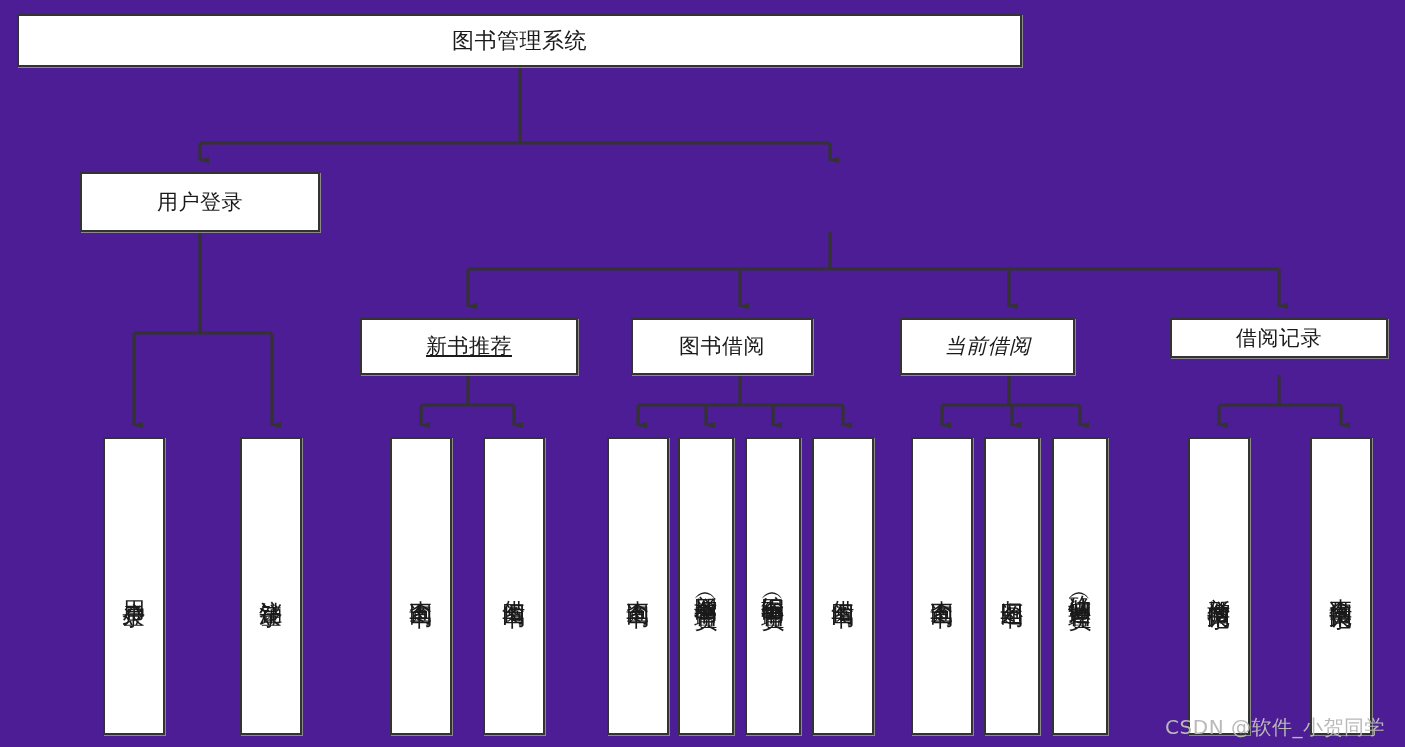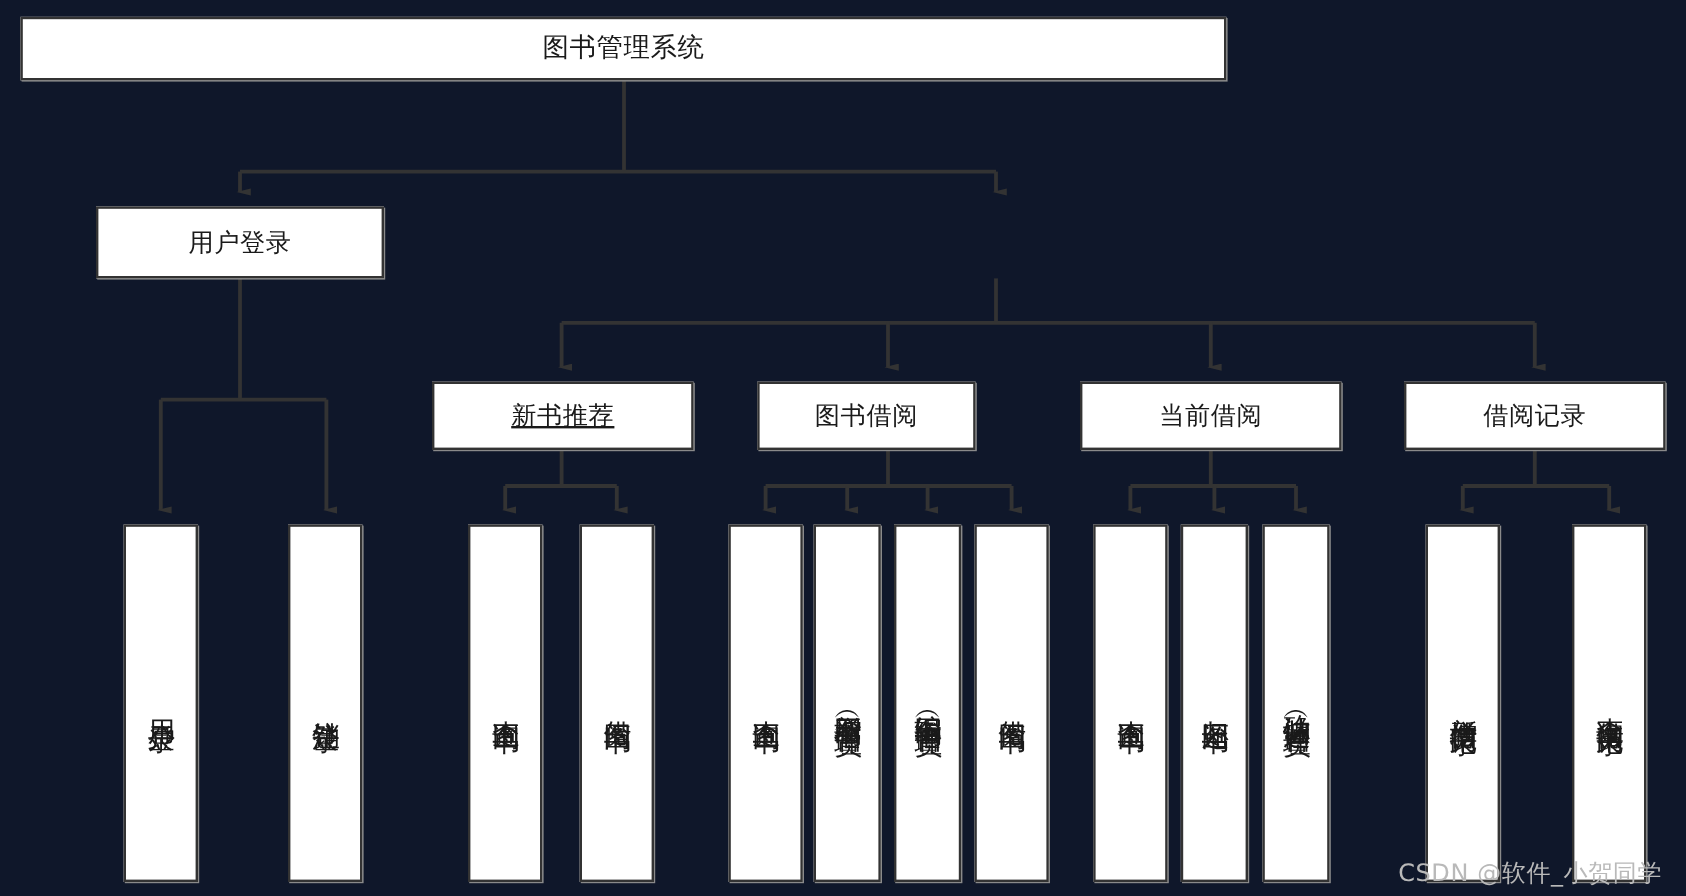--- a/index.html
+++ b/index.html
@@ -8,21 +8,21 @@
     padding: 0;
     background: #ffffff;
   }
   body {
     font-family: "DejaVu Sans", "Liberation Sans", sans-serif;
   }
   #canvas {
     position: relative;
     width: 1405px;
     height: 747px;
-    background: #0f172a;
+    background: #4c1d95;
     overflow: hidden;
   }
   svg.wires {
     position: absolute;
     left: 0;
     top: 0;
     width: 1405px;
     height: 747px;
     pointer-events: none;
   }
@@ -136,24 +136,24 @@
   <div class="node horiz" style="left:80px; top:172px; width:240px; height:60px;">
     <span class="node-label">用户登录</span>
   </div>
 
   <div class="node horiz" style="left:360px; top:318px; width:218px; height:57px;text-decoration:underline;">
     <span class="node-label">新书推荐</span>
   </div>
   <div class="node horiz" style="left:631px; top:318px; width:182px; height:57px;align-items:center;">
     <span class="node-label">图书借阅</span>
   </div>
-  <div class="node horiz" style="left:900px; top:318px; width:218px; height:57px;">
+  <div class="node horiz" style="left:900px; top:318px; width:175px; height:57px;font-style:italic;">
     <span class="node-label">当前借阅</span>
   </div>
-  <div class="node horiz" style="left:1170px; top:318px; width:218px; height:57px;">
+  <div class="node horiz" style="left:1170px; top:318px; width:218px; height:40px;">
     <span class="node-label">借阅记录</span>
   </div>
 
   <div class="node vert" style="left:103px; top:437px; width:62px; height:298px;">
     <span class="node-label">用户登录</span>
   </div>
   <div class="node vert" style="left:240px; top:437px; width:62px; height:298px;">
     <span class="node-label">注销登录</span>
   </div>
 

